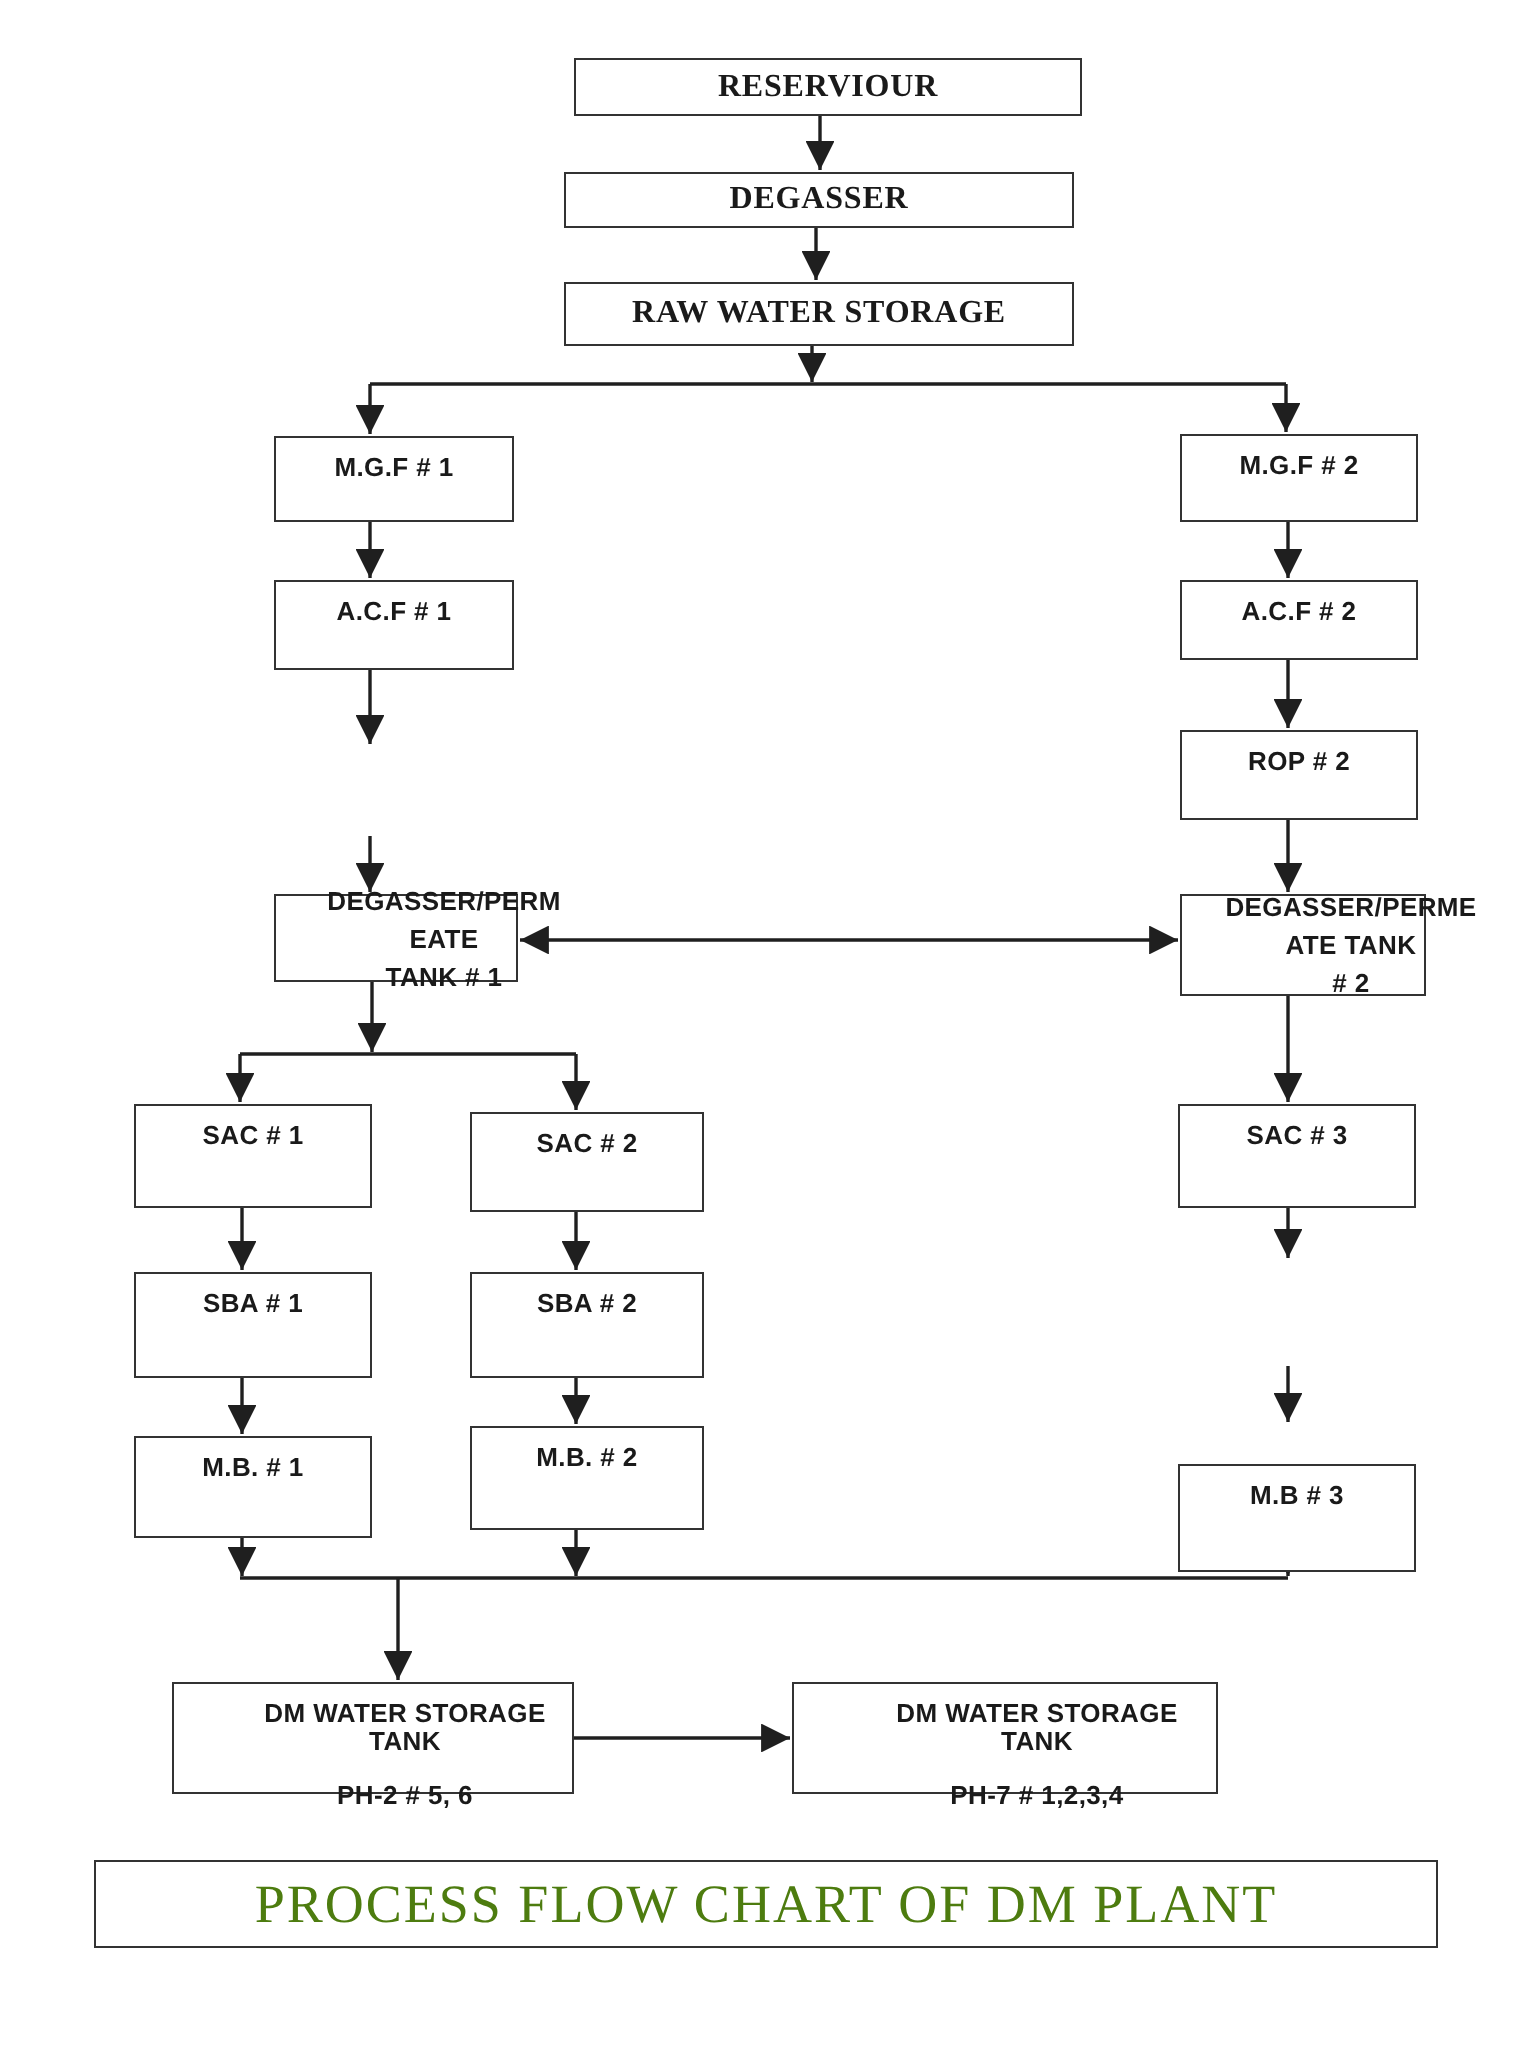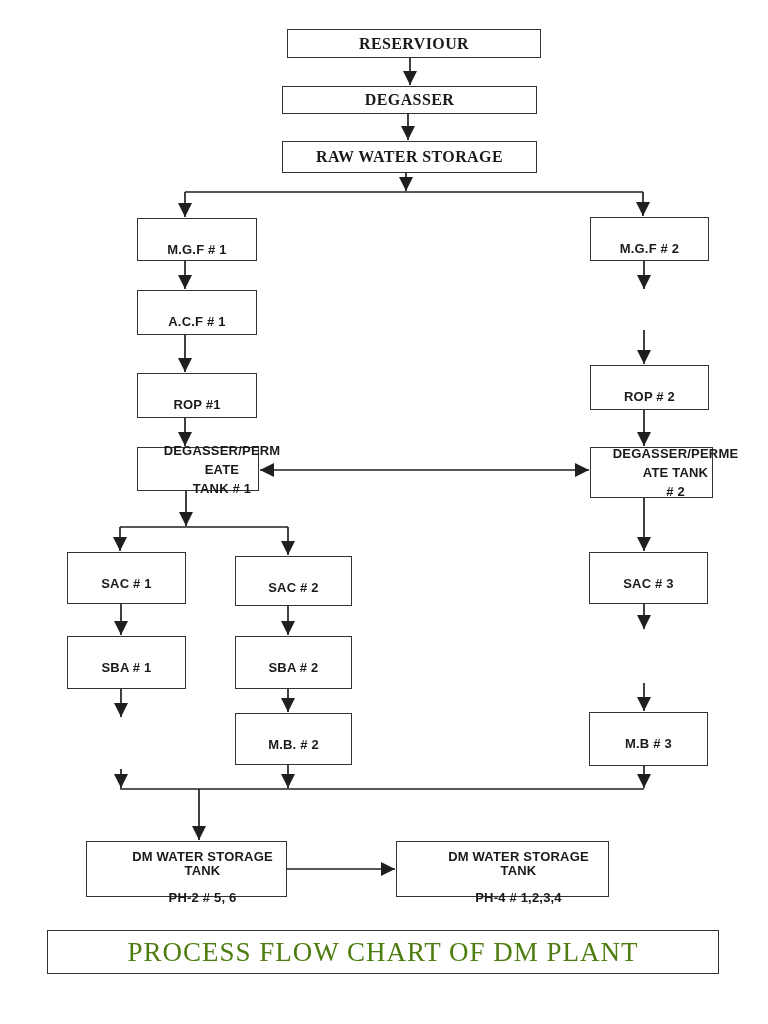--- a/index.html
+++ b/index.html
@@ -19,21 +19,21 @@
     color: #1a1a1a;
     display: flex;
     flex-direction: column;
     align-items: center;
     text-align: center;
     z-index: 1;
     font-weight: bold;
     font-size: 13px;
     letter-spacing: 0.2px;
   }
-  .node.top-label { justify-content: flex-start; padding-top: 23px; }
+  .node.top-label { justify-content: flex-start; padding-top: 7px; }
   .node.serif {
     justify-content: center;
     font-family: "Liberation Serif", serif;
     font-size: 16px;
     letter-spacing: 0.4px;
   }
   .node.two-line { justify-content: center; line-height: 19px; padding-left: 48px; }
   .node.tank { justify-content: flex-start; padding-top: 8px; line-height: 14px; padding-left: 32px; }
   .node.tank span + span { margin-top: 13px; }
   .title-box {
@@ -103,30 +103,30 @@
   <div class="node serif" style="left:282px;top:141px;width:255px;height:32px">
     <span>RAW WATER STORAGE</span>
   </div>
 
   <div class="node top-label" style="left:137px;top:218px;width:120px;height:43px">
     <span>M.G.F # 1</span>
   </div>
   <div class="node top-label" style="left:137px;top:290px;width:120px;height:45px">
     <span>A.C.F # 1</span>
   </div>
-  <div class="node top-label" style="left:137px;top:373px;width:120px;height:45px">
-    <span>ROP #1</span>
-  </div>
   <div class="node two-line" style="left:137px;top:447px;width:122px;height:44px">
     <span>DEGASSER/PERM</span>
     <span>EATE TANK # 1</span>
   </div>
 
   <div class="node top-label" style="left:590px;top:217px;width:119px;height:44px">
     <span>M.G.F # 2</span>
+  </div>
+  <div class="node top-label" style="left:590px;top:290px;width:119px;height:40px">
+    <span>A.C.F # 2</span>
   </div>
   <div class="node top-label" style="left:590px;top:365px;width:119px;height:45px">
     <span>ROP # 2</span>
   </div>
   <div class="node two-line" style="left:590px;top:447px;width:123px;height:51px">
     <span>DEGASSER/PERME</span>
     <span>ATE TANK # 2</span>
   </div>
 
   <div class="node top-label" style="left:67px;top:552px;width:119px;height:52px">
@@ -139,33 +139,36 @@
     <span>SAC # 3</span>
   </div>
 
   <div class="node top-label" style="left:67px;top:636px;width:119px;height:53px">
     <span>SBA # 1</span>
   </div>
   <div class="node top-label" style="left:235px;top:636px;width:117px;height:53px">
     <span>SBA # 2</span>
   </div>
 
+  <div class="node top-label" style="left:67px;top:718px;width:119px;height:51px">
+    <span>M.B. # 1</span>
+  </div>
   <div class="node top-label" style="left:235px;top:713px;width:117px;height:52px">
     <span>M.B. # 2</span>
   </div>
-  <div class="node top-label" style="left:589px;top:712px;width:119px;height:54px">
+  <div class="node top-label" style="left:589px;top:732px;width:119px;height:54px">
     <span>M.B # 3</span>
   </div>
 
   <div class="node tank" style="left:86px;top:841px;width:201px;height:56px">
     <span>DM WATER STORAGE TANK</span>
     <span>PH-2 # 5, 6</span>
   </div>
   <div class="node tank" style="left:396px;top:841px;width:213px;height:56px">
     <span>DM WATER STORAGE TANK</span>
-    <span>PH-4 # 1,2,3,4</span>
+    <span>PH-7 # 1,2,3,4</span>
   </div>
 
   <div class="title-box">
     <span>PROCESS FLOW CHART OF DM PLANT</span>
   </div>
 
 </div>
 
 </body></html>

